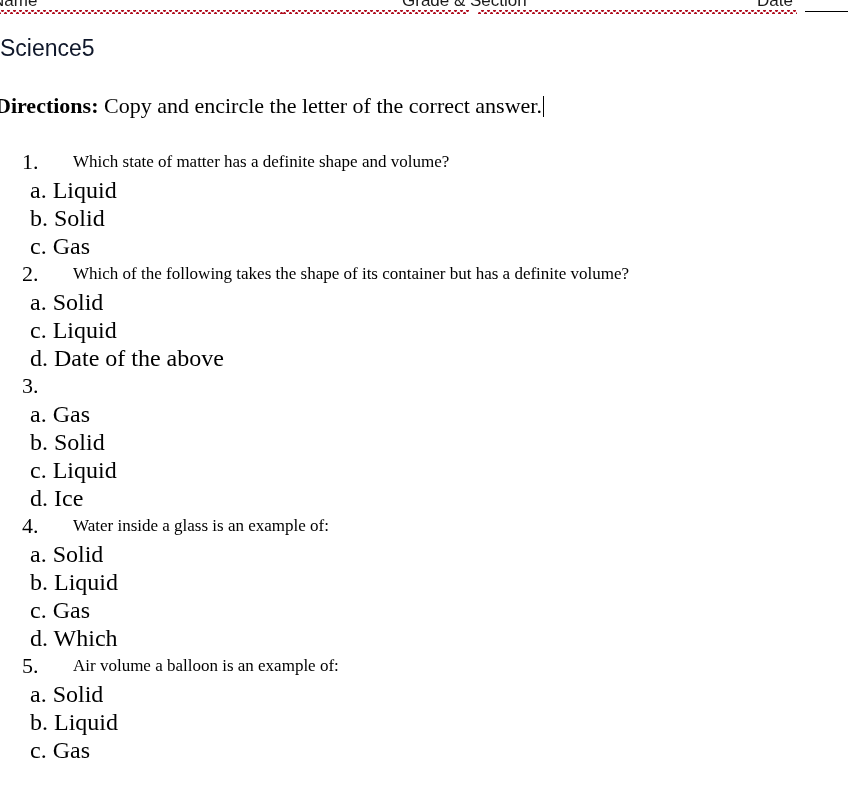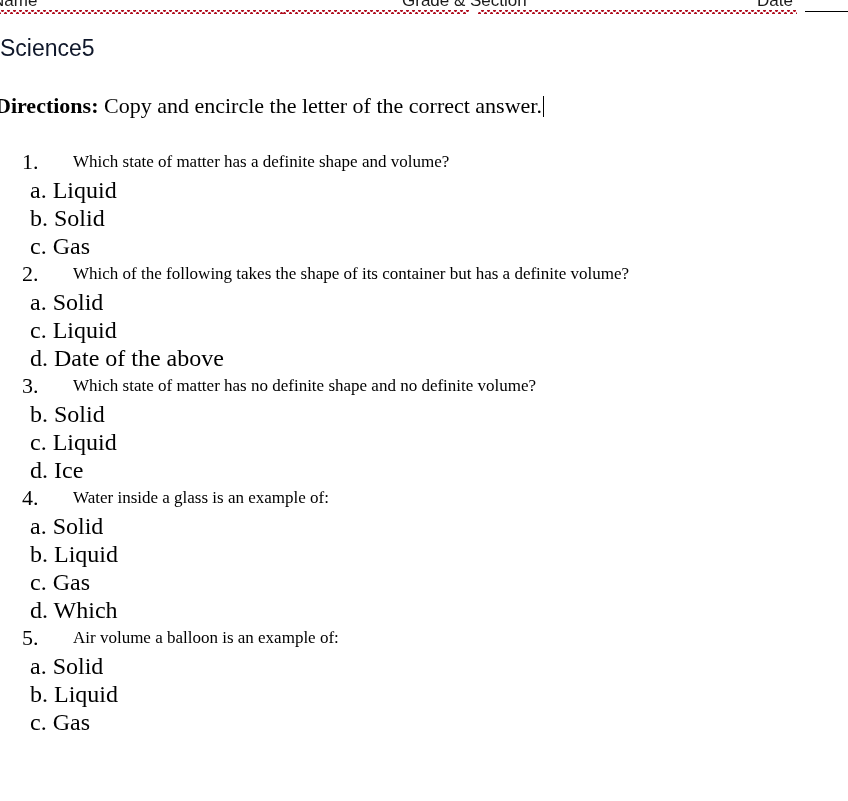--- a/index.html
+++ b/index.html
@@ -196,23 +196,23 @@
       <ul class="q-choices">
         <li class="choice">a. Solid</li>
         <li class="choice">c. Liquid</li>
         <li class="choice">d. Date of the above</li>
       </ul>
     </div>
 
     <div class="question">
       <div class="q-stem">
         <span class="q-num">3.</span>
-        <span class="q-text">Which state of matter has no definite shape and no definite volume?</span>
-      </div>
-      <ul class="q-choices">
+      </div>
+      <ul class="q-choices">
+        <li class="choice">a. Gas</li>
         <li class="choice">b. Solid</li>
         <li class="choice">c. Liquid</li>
         <li class="choice">d. Ice</li>
       </ul>
     </div>
 
     <div class="question">
       <div class="q-stem">
         <span class="q-num">4.</span>
         <span class="q-text">Water inside a glass is an example of:</span>

